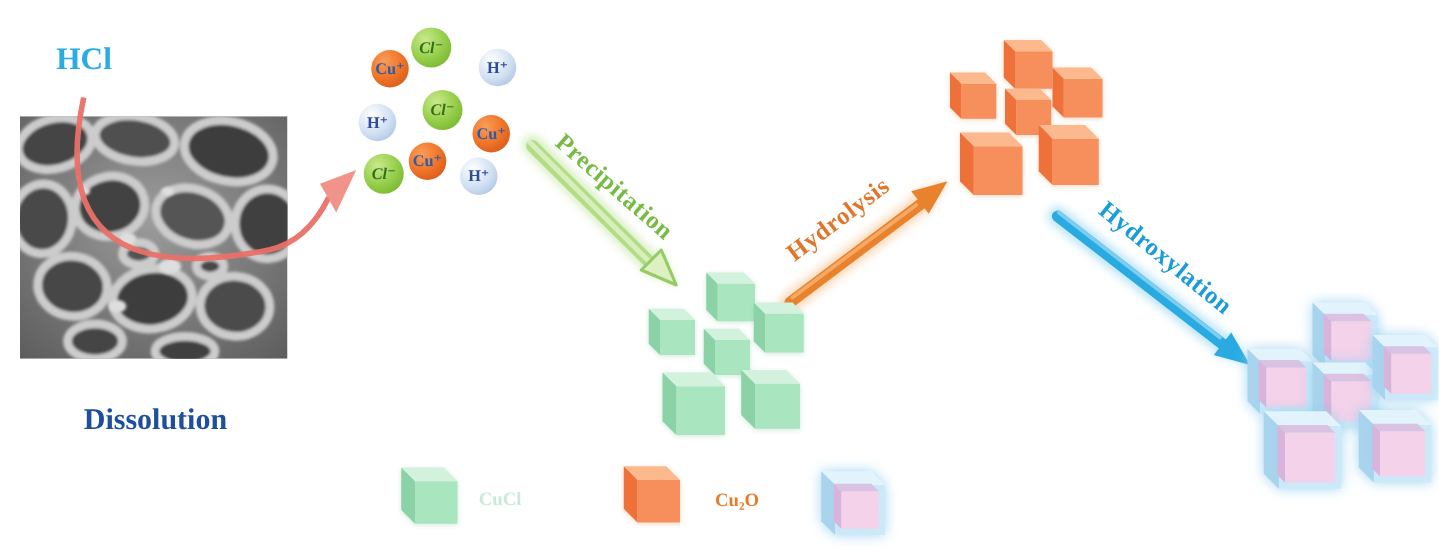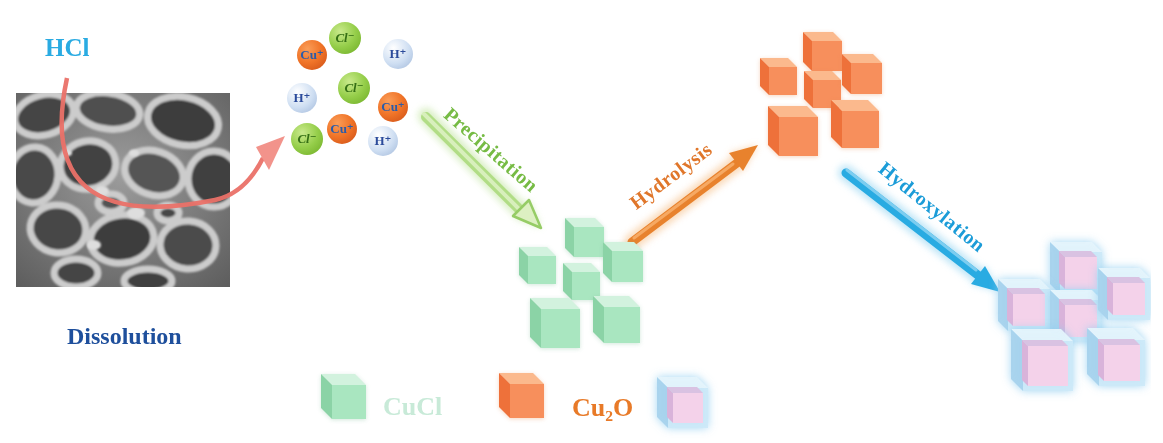--- a/index.html
+++ b/index.html
@@ -39,21 +39,21 @@
   .cube.orange{background:#f78f5c;filter:drop-shadow(0 1px 2px rgba(230,140,80,.35));}
   .cube.orange > .face.top{background:#fbb98d;}
   .cube.orange > .face.left{background:#ee713a;}
   .cube.shell{background:rgba(205,233,248,.92);filter:drop-shadow(0 0 5px rgba(140,205,240,.85));}
   .cube.shell > .face.top{background:rgba(229,244,252,.95);}
   .cube.shell > .face.left{background:rgba(168,211,237,.95);}
   .cube.pinkin{position:absolute;inset:5px;--d:6px;background:#f4d2ea;filter:none;}
   .cube.pinkin > .face.top{background:#d9c2e2;}
   .cube.pinkin > .face.left{background:#d9b3da;}
   
-  .legendlbl{position:absolute;font-weight:bold;font-size:26px;white-space:nowrap;}
+  .legendlbl{position:absolute;font-weight:bold;font-size:15px;white-space:nowrap;}
   .legendlbl.cucl{left:383px;top:392px;color:#c8ead8;}
   .legendlbl.cu2o{left:572px;top:393px;color:#e87a28;}
   .legendlbl.cfcu2o{left:718px;top:394px;color:#e87a28;}
 </style>
 </head>
 <body>
 
 <div class="canvas">
 
   <svg class="abs" style="left:16px;top:93px" width="214" height="194" viewBox="0 0 214 194">

